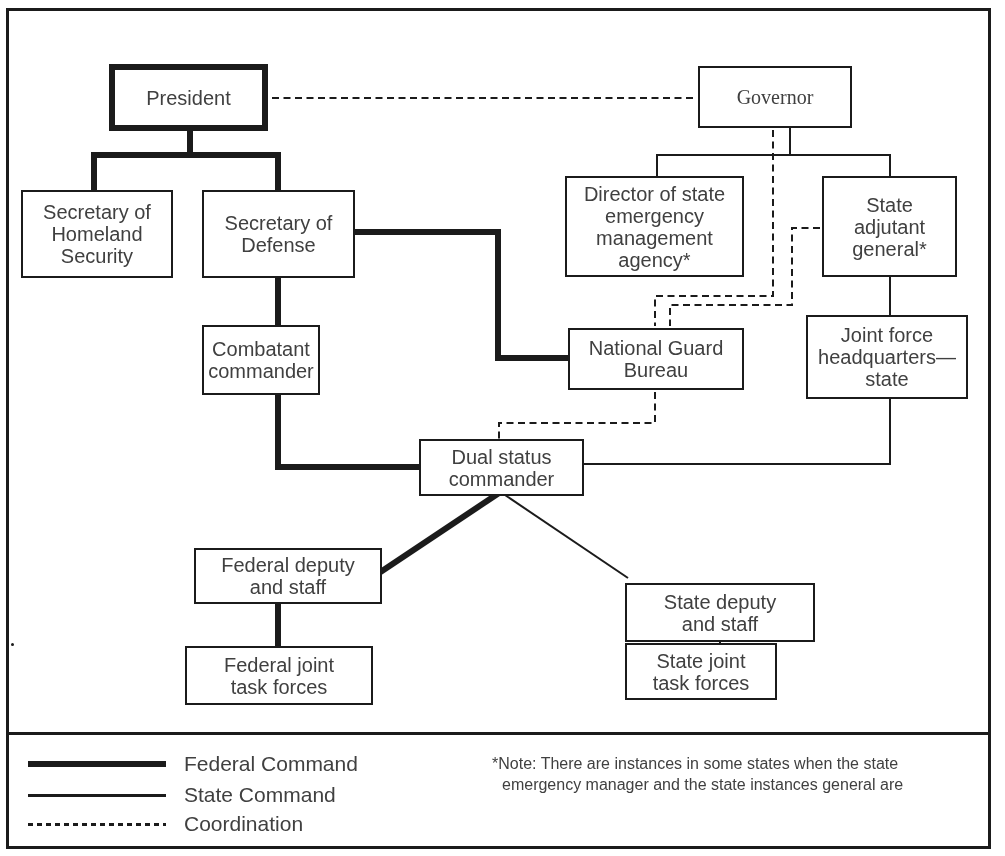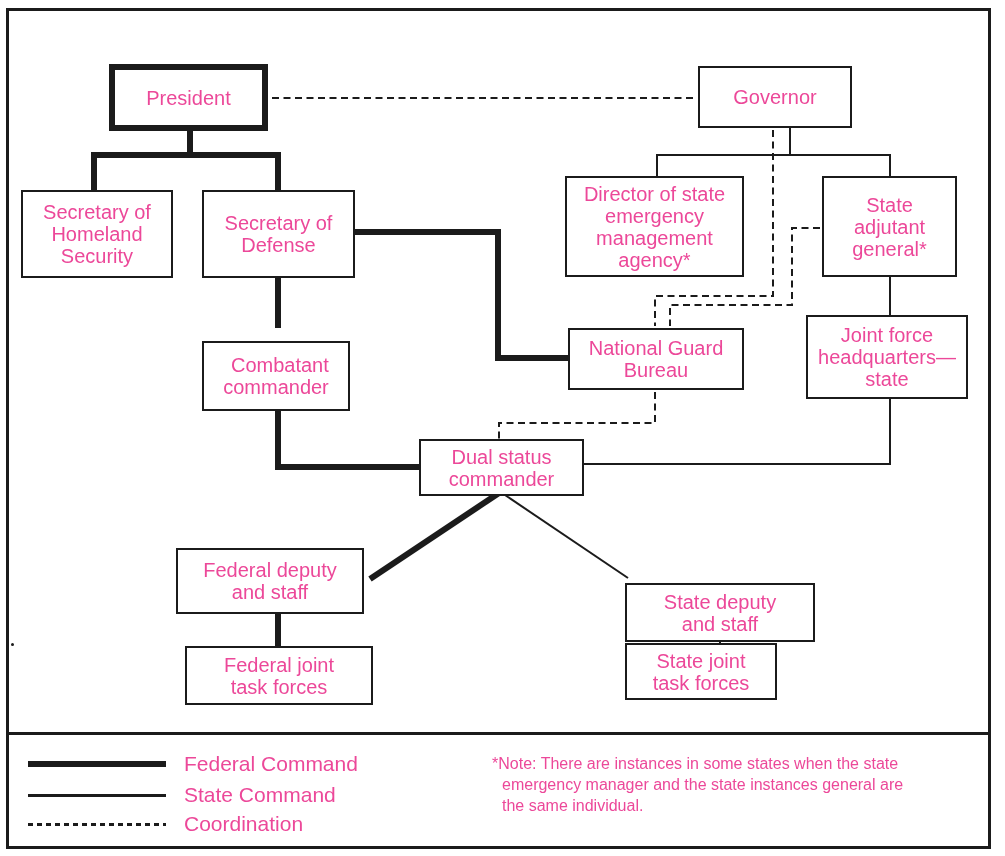--- a/index.html
+++ b/index.html
@@ -1,18 +1,18 @@
 <!DOCTYPE html>
 <html><head>
 <meta charset="utf-8">
 <style>
   html,body { margin:0; padding:0; background:#ffffff; }
   #stage {
     position:relative; width:1005px; height:856px; background:#ffffff;
-    font-family:"Liberation Sans", sans-serif; color:#ec4899; overflow:hidden;
+    font-family:"Liberation Sans", sans-serif; color:#404040; overflow:hidden;
   }
   .frame {
     position:absolute; left:6px; top:8px; width:985px; height:841px;
     border:3px solid #1b1b1b; box-sizing:border-box; z-index:0;
   }
   .separator {
     position:absolute; left:9px; top:732px; width:979px; height:3px;
     background:#1b1b1b; z-index:1;
   }
   svg.wires { position:absolute; left:0; top:0; z-index:1; }
@@ -73,52 +73,52 @@
     <g fill="none" stroke="#1b1b1b" stroke-width="2" stroke-dasharray="7 4.5">
       <path d="M272 98 H696"></path>
       <path d="M773 130 V296 H655 V326"></path>
       <path d="M820 228 H792 V305 H670 V326"></path>
       <path d="M655 392 V423 H499 V441"></path>
     </g>
   </svg>
 
   <div class="node thick" style="left:109px; top:64px; width:159px; height:67px;"><span>President</span></div>
 
-  <div class="node" style="left:698px; top:66px; width:154px; height:62px;"><span>Governor</span></div>
+  <div class="node" style="left:698px; top:66px; width:154px; height:62px;font-family:Liberation Serif, serif;"><span>Governor</span></div>
 
   <div class="node" style="left:21px; top:190px; width:152px; height:88px;"><span>Secretary of
 Homeland
 Security</span></div>
 
   <div class="node" style="left:202px; top:190px; width:153px; height:88px;"><span>Secretary of
 Defense</span></div>
 
   <div class="node" style="left:565px; top:176px; width:179px; height:101px;"><span>Director of state
 emergency
 management
 agency*</span></div>
 
   <div class="node" style="left:822px; top:176px; width:135px; height:101px;"><span>State
 adjutant
 general*</span></div>
 
-  <div class="node" style="left:202px; top:341px; width:148px; height:70px;text-align:right;"><span>Combatant
+  <div class="node" style="left:202px; top:325px; width:118px; height:70px;"><span>Combatant
 commander</span></div>
 
   <div class="node" style="left:568px; top:328px; width:176px; height:62px;"><span>National Guard
 Bureau</span></div>
 
   <div class="node" style="left:806px; top:315px; width:162px; height:84px;"><span>Joint force
 headquarters—
 state</span></div>
 
   <div class="node" style="left:419px; top:439px; width:165px; height:57px;"><span>Dual status
 commander</span></div>
 
-  <div class="node" style="left:176px; top:548px; width:188px; height:66px;"><span>Federal deputy
+  <div class="node" style="left:194px; top:548px; width:188px; height:56px;"><span>Federal deputy
 and staff</span></div>
 
   <div class="node" style="left:625px; top:547px; width:190px; height:59px;margin-top:36px;"><span>State deputy
 and staff</span></div>
 
   <div class="node" style="left:185px; top:646px; width:188px; height:59px;"><span>Federal joint
 task forces</span></div>
 
   <div class="node" style="left:625px; top:643px; width:152px; height:57px;"><span>State joint
 task forces</span></div>
@@ -127,18 +127,17 @@
   <div class="leg-line leg-state"></div>
   <div class="leg-line leg-coord"></div>
 
   <div class="leg-label" style="top:752px;">Federal Command</div>
   <div class="leg-label" style="top:783px;">State Command</div>
   <div class="leg-label" style="top:812px;">Coordination</div>
 
   <div class="note">
     <div>*Note: There are instances in some states when the state</div>
     <div class="cont">emergency manager and the state instances general are</div>
-    <div class="cont">the same individual.</div>
   </div>
 
   <div class="stray-dot"></div>
 
 </div>
 
 </body></html>

